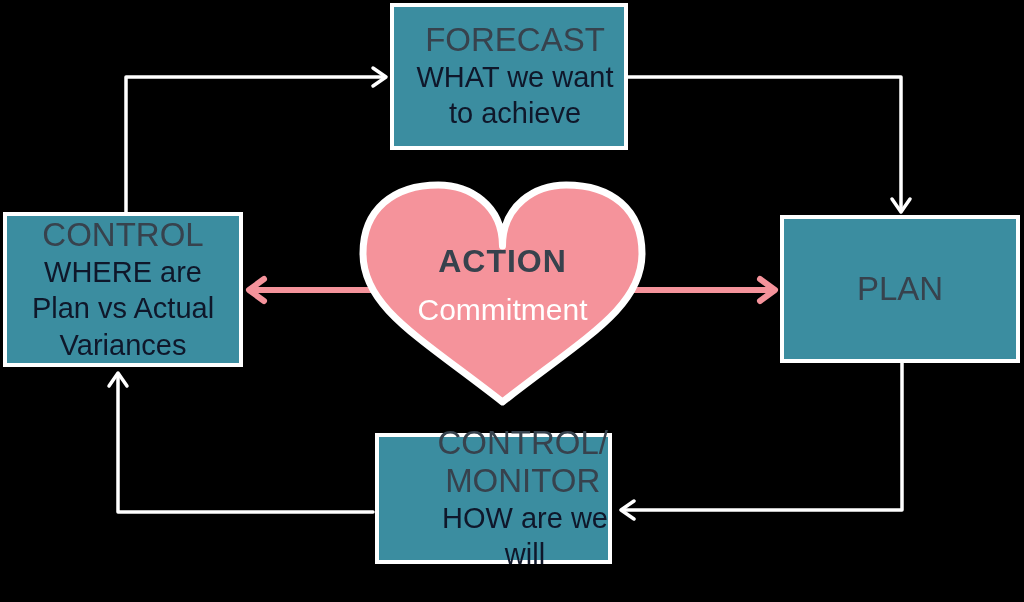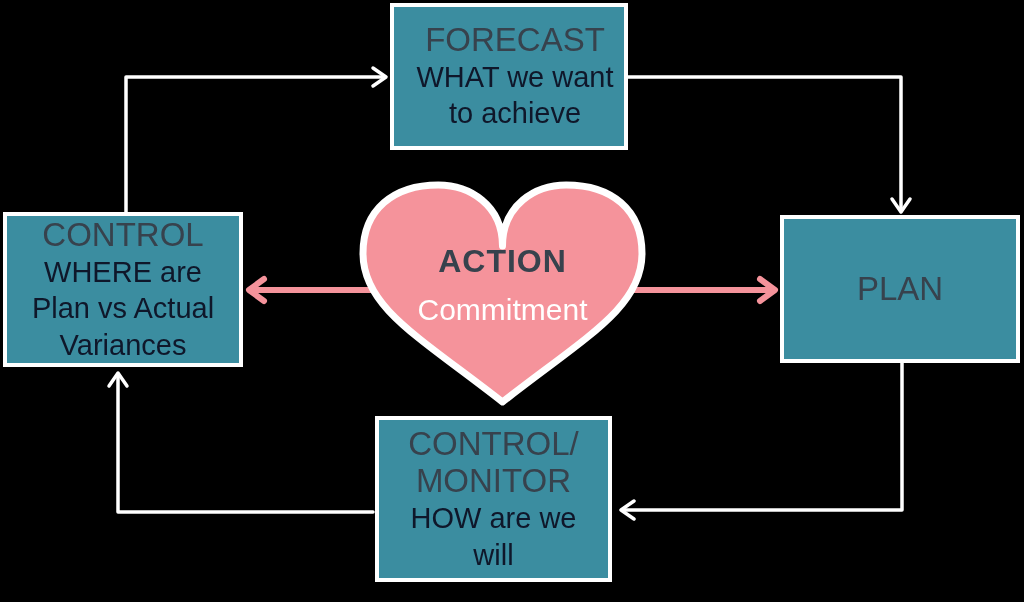--- a/index.html
+++ b/index.html
@@ -41,21 +41,21 @@
   }
   .box-body {
     color: #0f172a;
     font-size: 29px;
     line-height: 1.26;
     font-weight: 400;
   }
   .box-forecast { left: 390px; top: 3px;   width: 238px; height: 147px; padding-left: 12px; }
   .box-plan     { left: 780px; top: 215px; width: 240px; height: 148px; }
   .box-report   { left: 3px;   top: 212px; width: 240px; height: 155px; }
-  .box-control  { left: 375px; top: 416px; width: 237px; height: 166px; }
+  .box-control  { left: 375px; top: 433px; width: 237px; height: 131px; align-items: flex-end; }
 
   .heart-text {
     position: absolute;
     left: 363px;
     top: 244px;
     width: 279px;
     text-align: center;
     pointer-events: none;
   }
   .heart-title {

